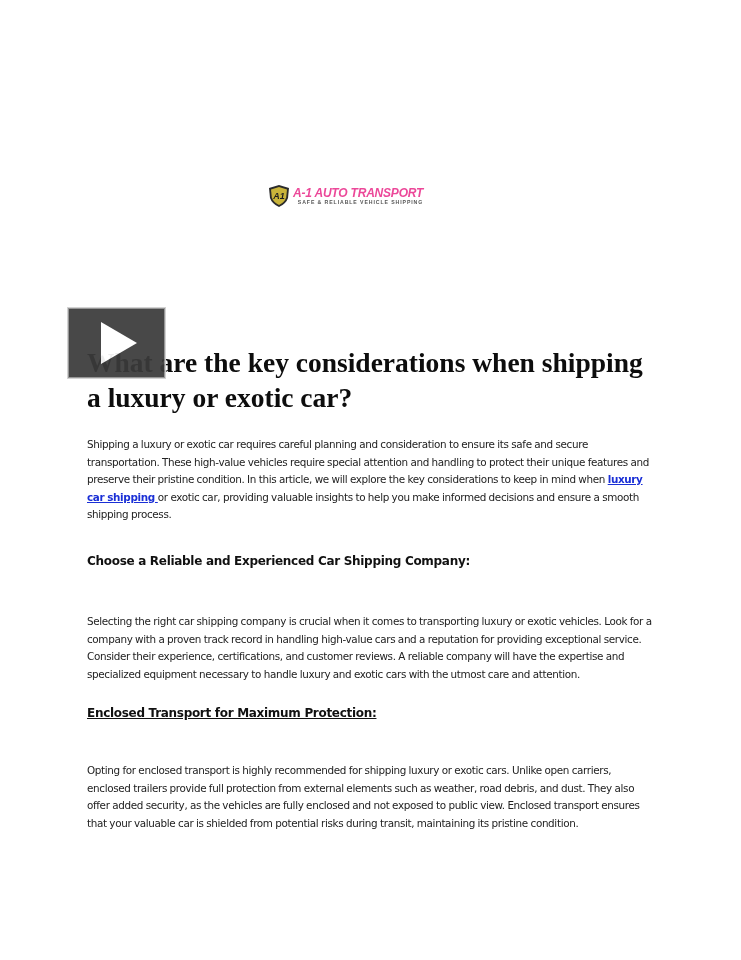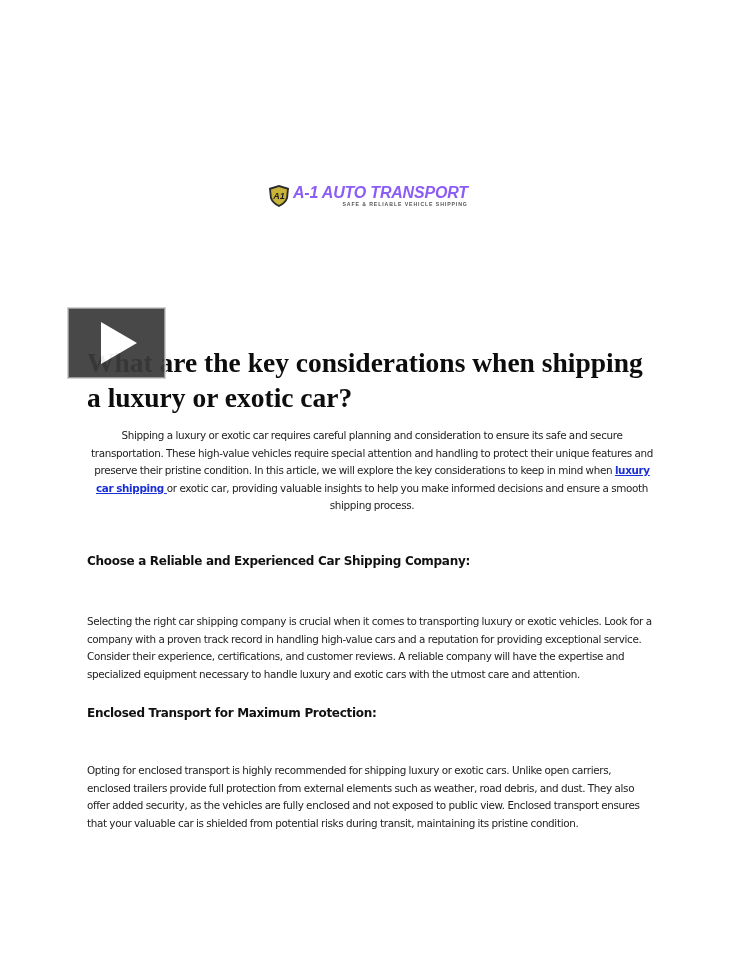--- a/index.html
+++ b/index.html
@@ -2,37 +2,37 @@
 <html><head>
 <meta charset="utf-8">
 <style>
   html, body { margin: 0; padding: 0; background: #ffffff; }
   body { width: 741px; height: 960px; position: relative; overflow: hidden; font-family: "Liberation Sans", sans-serif; color: #111; }
 
   .logo { position: absolute; left: 268px; top: 182px; height: 28px; display: flex; align-items: center; text-align: right; }
   .logo-shield { width: 22px; height: 24px; position: relative; margin-right: 3px; }
   .logo-shield svg { display: block; }
   .logo-text { display: flex; flex-direction: column; line-height: 1; }
-  .logo-title { font-family: "Liberation Sans", sans-serif; font-weight: bold; font-style: italic; font-size: 16px; color: #8b5cf6; letter-spacing: -0.2px; }
+  .logo-title { font-family: "Liberation Sans", sans-serif; font-weight: bold; font-style: italic; font-size: 12px; color: #ec4899; letter-spacing: -0.2px; }
   .logo-tagline { font-family: "Liberation Sans", sans-serif; font-weight: bold; font-size: 5.2px; color: #555; letter-spacing: 0.9px; margin-top: 1px; }
 
   .play-overlay { position: absolute; left: 68px; top: 308px; width: 95px; height: 68px; background: #3b3b3b; border: 1px solid #8f8f8f; box-shadow: 0 0 0 1px #d0d0d0; opacity: 0.93; z-index: 2; cursor: pointer; }
   .play-overlay svg { position: absolute; left: 30px; top: 11px; }
 
   .title { position: absolute; left: 87px; top: 345px; margin: 0; width: 560px; font-family: "Liberation Serif", serif; font-weight: bold; font-size: 27.5px; line-height: 35px; color: #0d0d0d; z-index: 1; }
 
   .para { position: absolute; left: 87px; margin: 0; width: 570px; font-family: "DejaVu Sans", sans-serif; font-size: 10.4px; line-height: 17.5px; color: #222; letter-spacing: -0.35px; word-spacing: -0.3px; }
   .para a { color: #1a2fd6; font-weight: bold; text-decoration: underline; }
 
   .heading { position: absolute; left: 87px; margin: 0; font-family: "DejaVu Sans", sans-serif; font-weight: bold; font-size: 12px; line-height: 14px; color: #111; letter-spacing: -0.3px; }
 
-  #p1 { top: 427px; text-align: center; }
+  #p1 { top: 436px; }
   #h1 { top: 554px; }
   #p2 { top: 613px; }
-  #h2 { top: 706px; }
+  #h2 { top: 706px; text-decoration: underline; }
   #p3 { top: 762px; }
 </style>
 </head>
 <body>
 
 <div class="logo">
   <div class="logo-shield">
     <svg width="22" height="24" viewBox="0 0 22 24">
       <path d="M11 1 L21 4 L20 14 Q18 20 11 23 Q4 20 2 14 L1 4 Z" fill="#2b2b2b"></path>
       <path d="M11 3 L19 5.5 L18.2 13.5 Q16.5 18.5 11 21 Q5.5 18.5 3.8 13.5 L3 5.5 Z" fill="#c9b43a"></path>

